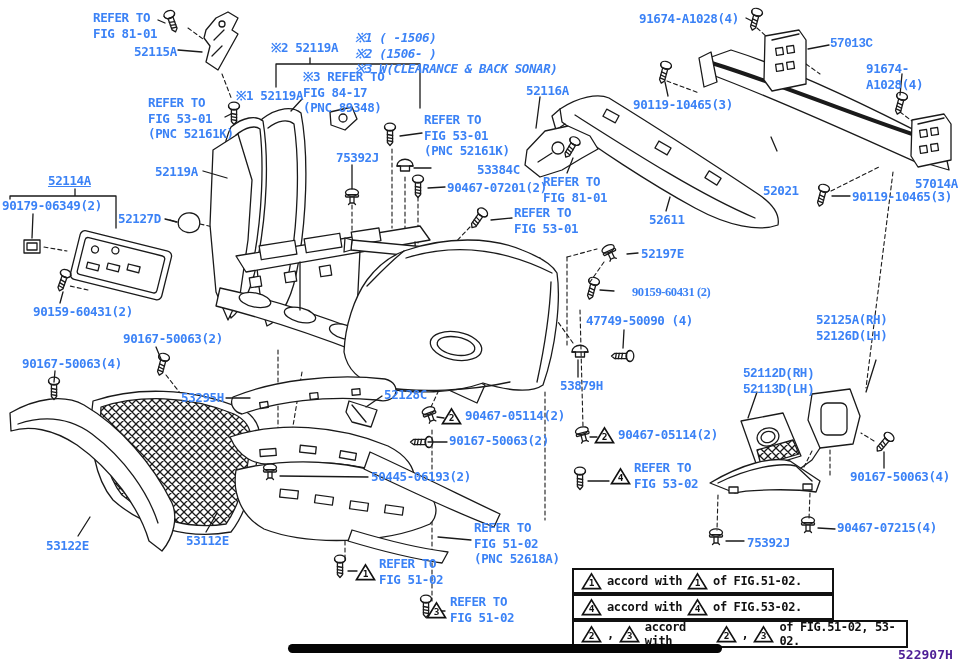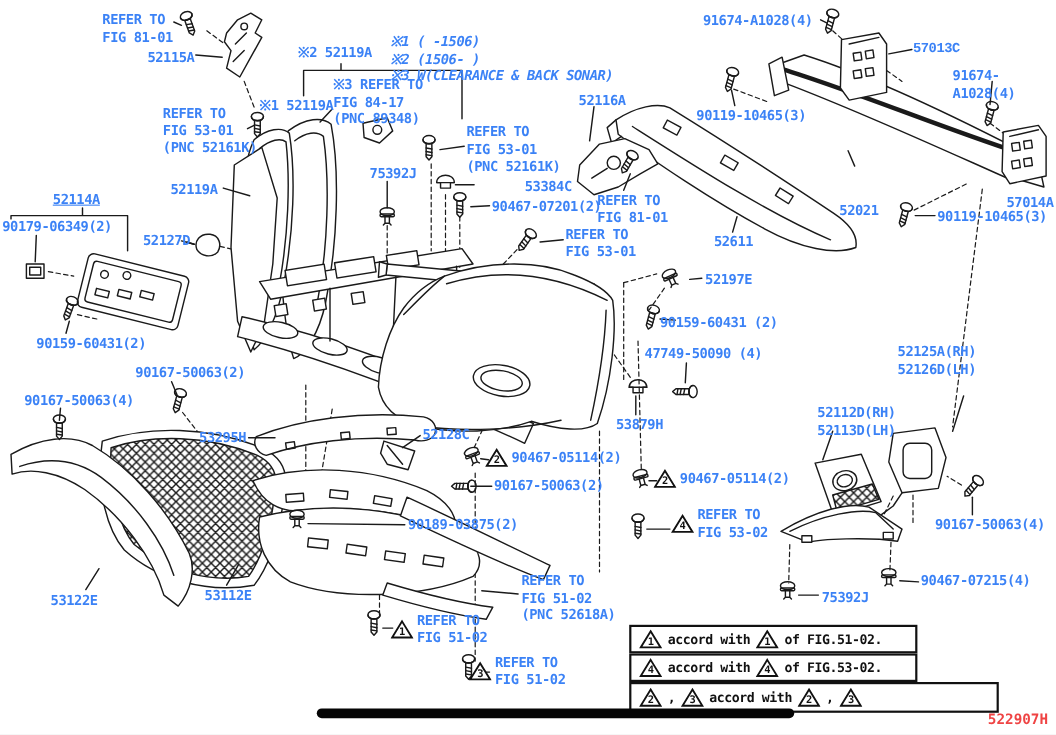--- a/index.html
+++ b/index.html
@@ -16,21 +16,21 @@
        line-height:1.25;display:flex;align-items:center;gap:3px;white-space:pre-line;z-index:3;}
   .lbl span{white-space:pre-line;}
   .tri{width:21px;height:18px;flex:0 0 auto;}
   .tri polygon{fill:#fff;stroke:#111;stroke-width:1.8;}
   .tri text{fill:#111;stroke:none;font-family:"DejaVu Sans Mono",monospace;font-weight:bold;font-size:10px;}
   .legend-row{position:absolute;border:2px solid #111;background:#fff;display:flex;align-items:center;
        gap:5px;padding:0 7px;font-weight:bold;font-size:12px;letter-spacing:-0.4px;color:#111;z-index:4;}
   #legend-1{left:572px;top:568px;width:244px;height:22px;}
   #legend-2{left:572px;top:594px;width:244px;height:22px;}
   #legend-3{left:572px;top:620px;width:318px;height:24px;}
-  #docnum{position:absolute;left:898px;top:647px;font-weight:bold;font-size:13px;color:#ef4444;z-index:4;}
+  #docnum{position:absolute;left:898px;top:647px;font-weight:bold;font-size:13px;color:#4c1d95;z-index:4;}
   #blackbar{position:absolute;left:288px;top:644px;width:434px;height:9px;background:#050505;
        border-radius:5px;z-index:5;}
 </style>
 </head>
 <body>
 
 <div id="canvas">
 
 <svg id="art" width="960" height="668" viewBox="0 0 960 668">
   <defs>
@@ -356,21 +356,21 @@
 (PNC 89348)</span></div>
       <div class="lbl" style="left: 355px; top: 30px; font-style: italic;"><span>※1 (    -1506)
 ※2 (1506-     )
 ※3 W(CLEARANCE &amp; BACK SONAR)</span></div>
       <div class="lbl" style="left: 148px; top: 95px;"><span>REFER TO
 FIG 53-01
 (PNC 52161K)</span></div>
       <div class="lbl" style="left: 155px; top: 164px;"><span>52119A</span></div>
       <div class="lbl" style="left: 48px; top: 173px; text-decoration: underline;"><span>52114A</span></div>
       <div class="lbl" style="left: 2px; top: 198px;"><span>90179-06349(2)</span></div>
-      <div class="lbl" style="left: 118px; top: 211px; margin-left: 12px;"><span>52127D</span></div>
+      <div class="lbl" style="left: 118px; top: 211px;"><span>52127D</span></div>
       <div class="lbl" style="left: 33px; top: 304px;"><span>90159-60431(2)</span></div>
       <div class="lbl" style="left: 22px; top: 356px;"><span>90167-50063(4)</span></div>
       <div class="lbl" style="left: 123px; top: 331px;"><span>90167-50063(2)</span></div>
       <div class="lbl" style="left: 181px; top: 390px;"><span>53295H</span></div>
       <div class="lbl" style="left: 384px; top: 387px;"><span>52128C</span></div>
       <div class="lbl" style="left: 46px; top: 538px;"><span>53122E</span></div>
       <div class="lbl" style="left: 186px; top: 533px;"><span>53112E</span></div>
       <div class="lbl" style="left: 336px; top: 150px;"><span>75392J</span></div>
       <div class="lbl" style="left: 424px; top: 112px;"><span>REFER TO
 FIG 53-01
@@ -384,37 +384,37 @@
 FIG 53-01</span></div>
       <div class="lbl" style="left: 649px; top: 212px;"><span>52611</span></div>
       <div class="lbl" style="left: 763px; top: 153px; margin-top: 30px;"><span>52021</span></div>
       <div class="lbl" style="left: 639px; top: 11px;"><span>91674-A1028(4)</span></div>
       <div class="lbl" style="left: 830px; top: 37px; font-family: Liberation Mono, monospace;"><span>57013C</span></div>
       <div class="lbl" style="left: 866px; top: 61px;"><span>91674-A1028(4)</span></div>
       <div class="lbl" style="left: 633px; top: 97px;"><span>90119-10465(3)</span></div>
       <div class="lbl" style="left: 915px; top: 176px;"><span>57014A</span></div>
       <div class="lbl" style="left: 852px; top: 189px;"><span>90119-10465(3)</span></div>
       <div class="lbl" style="left: 641px; top: 246px;"><span>52197E</span></div>
-      <div class="lbl" style="left: 600px; top: 285px;"><span>90159-60431 (2)</span></div>
+      <div class="lbl" style="left: 632px; top: 285px; font-family: Liberation Serif, serif;"><span>90159-60431 (2)</span></div>
       <div class="lbl" style="left: 586px; top: 313px;"><span>47749-50090 (4)</span></div>
       <div class="lbl" style="left: 560px; top: 378px;"><span>53879H</span></div>
       <div class="lbl" style="left: 816px; top: 312px;"><span>52125A(RH)
 52126D(LH)</span></div>
-      <div class="lbl" style="left: 743px; top: 367px;"><span>52112D(RH)
+      <div class="lbl" style="left: 743px; top: 367px; font-family: Liberation Mono, monospace;"><span>52112D(RH)
 52113D(LH)</span></div>
       <div class="lbl" style="left: 441px; top: 407px;"><svg class="tri" viewBox="0 0 22 19">
           <polygon points="11,2 20.5,17.5 1.5,17.5"></polygon>
           <text x="11" y="15" text-anchor="middle">2</text>
         </svg><span>90467-05114(2)</span></div>
       <div class="lbl" style="left: 594px; top: 426px;"><svg class="tri" viewBox="0 0 22 19">
           <polygon points="11,2 20.5,17.5 1.5,17.5"></polygon>
           <text x="11" y="15" text-anchor="middle">2</text>
         </svg><span>90467-05114(2)</span></div>
       <div class="lbl" style="left: 449px; top: 433px;"><span>90167-50063(2)</span></div>
-      <div class="lbl" style="left: 371px; top: 469px;"><span>90189-03875(2)</span></div>
+      <div class="lbl" style="left: 371px; top: 469px;"><span>50445-06193(2)</span></div>
       <div class="lbl" style="left: 610px; top: 460px;"><svg class="tri" viewBox="0 0 22 19">
           <polygon points="11,2 20.5,17.5 1.5,17.5"></polygon>
           <text x="11" y="15" text-anchor="middle">4</text>
         </svg><span>REFER TO
 FIG 53-02</span></div>
       <div class="lbl" style="left: 850px; top: 469px;"><span>90167-50063(4)</span></div>
       <div class="lbl" style="left: 837px; top: 520px;"><span>90467-07215(4)</span></div>
       <div class="lbl" style="left: 747px; top: 535px;"><span>75392J</span></div>
       <div class="lbl" style="left: 474px; top: 520px;"><span>REFER TO
 FIG 51-02
@@ -468,18 +468,19 @@
       <span>accord with</span>
       <svg class="tri" viewBox="0 0 22 19">
         <polygon points="11,2 20.5,17.5 1.5,17.5"></polygon>
         <text x="11" y="15" text-anchor="middle">2</text>
       </svg>
       <span>,</span>
       <svg class="tri" viewBox="0 0 22 19">
         <polygon points="11,2 20.5,17.5 1.5,17.5"></polygon>
         <text x="11" y="15" text-anchor="middle">3</text>
       </svg>
+      <span>of FIG.51-02, 53-02.</span>
     </div>
 
 <div id="docnum">522907H</div>
 <div id="blackbar"></div>
 
 </div>
 
 </body></html>

